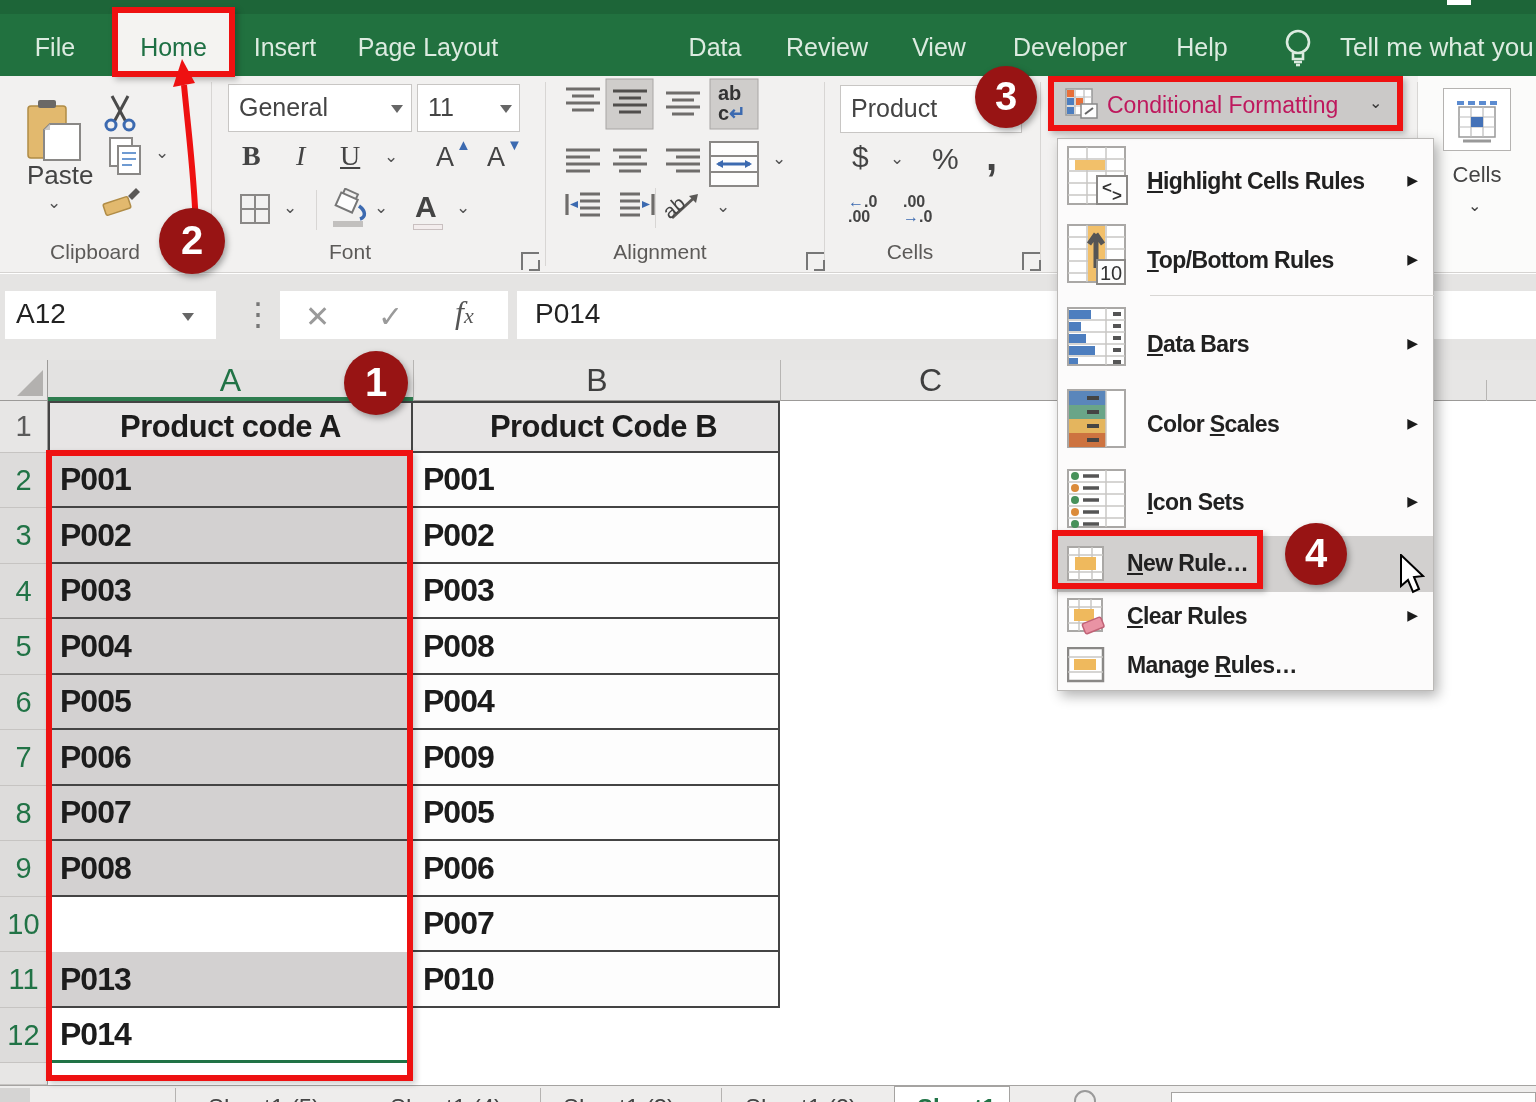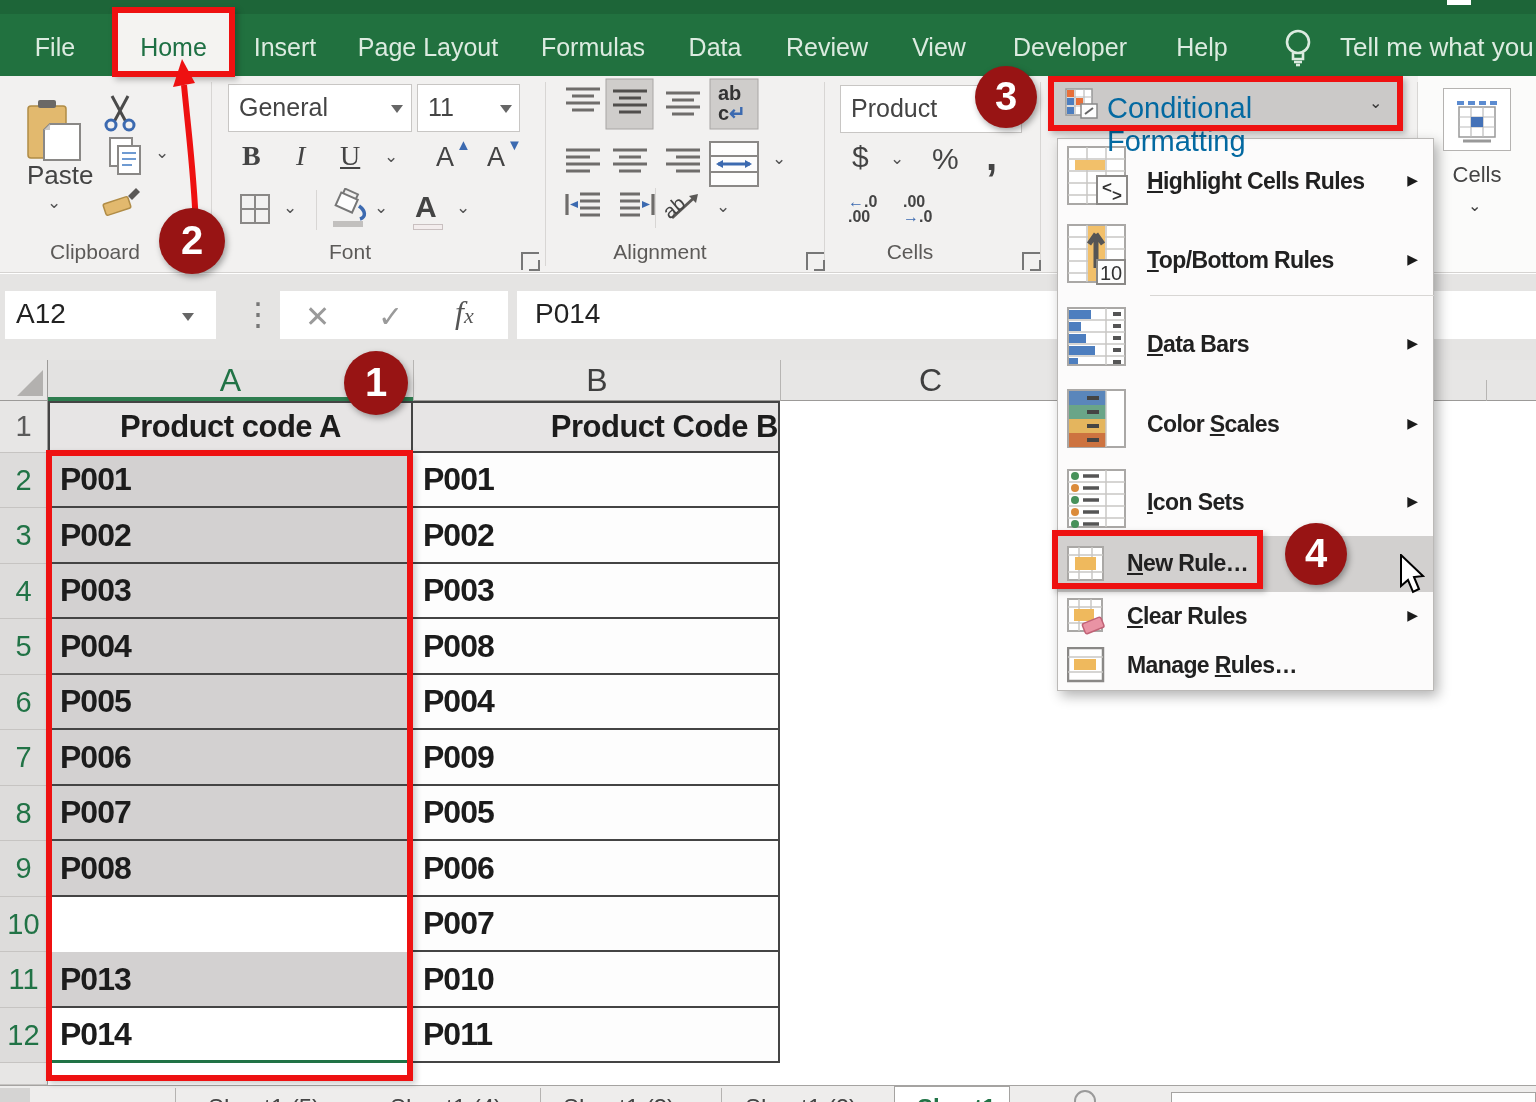--- a/index.html
+++ b/index.html
@@ -37,21 +37,20 @@
 .u{text-decoration:underline}
 
 .numcircle{position:absolute;background:#981414;border-radius:50%;color:#fff;font-weight:700;text-align:center;box-shadow:2px 3px 6px rgba(0,0,0,.35)}
 </style></head><body>
 
 <div class="abs" id="greenbar">
   <div class="abs dk"></div>
   <div class="abs tab" style="left:20px;width:70px">File</div>
   <div class="abs tab" style="left:250px;width:70px">Insert</div>
   <div class="abs tab" style="left:355px;width:146px">Page Layout</div>
-  <div class="abs tab" style="left:535px;width:116px">Formulas</div>
   <div class="abs tab" style="left:682px;width:66px">Data</div>
   <div class="abs tab" style="left:785px;width:84px">Review</div>
   <div class="abs tab" style="left:906px;width:66px">View</div>
   <div class="abs tab" style="left:1005px;width:130px">Developer</div>
   <div class="abs tab" style="left:1172px;width:60px">Help</div>
   <div class="abs tab" style="left:1340px;width:220px;text-align:left;font-size:26px">Tell me what you</div>
   <svg class="abs" style="left:1281px;top:28px" width="34" height="40" viewBox="0 0 34 40">
       <g fill="none" stroke="#dcebe0" stroke-width="2.6">
         <circle cx="17" cy="14" r="11"></circle>
         <path d="M12 25 L12 31 L22 31 L22 25"></path>
@@ -214,21 +213,21 @@
   <div class="abs rowhead" style="top:315px;height:55px;line-height:54px;background:#dddcdb">6</div>
   <div class="abs rowhead" style="top:370px;height:56px;line-height:55px;background:#dddcdb">7</div>
   <div class="abs rowhead" style="top:426px;height:55px;line-height:54px;background:#dddcdb">8</div>
   <div class="abs rowhead" style="top:481px;height:56px;line-height:55px;background:#dddcdb">9</div>
   <div class="abs rowhead" style="top:537px;height:55px;line-height:54px;background:#dddcdb">10</div>
   <div class="abs rowhead" style="top:592px;height:56px;line-height:55px;background:#dddcdb">11</div>
   <div class="abs rowhead" style="top:648px;height:55px;line-height:54px;background:#dddcdb">12</div>
   <div class="abs rowhead" style="top:703px;height:22px;background:#e7e6e5"></div>
 
   <div class="abs cell" style="left:48px;top:41px;width:365px;height:52px;background:#e7e5e5;border:2px solid #444;font-weight:700;font-size:31px;letter-spacing:-0.5px;text-align:center;line-height:48px;padding-left:0">Product code A</div>
-  <div class="abs cell" style="left:413px;top:41px;width:367px;height:52px;background:#e7e5e5;border:2px solid #444;border-left:none;font-weight:700;font-size:31px;letter-spacing:-0.5px;text-align:right;line-height:48px;padding-left:16px">Product Code B</div>
+  <div class="abs cell" style="left:413px;top:41px;width:367px;height:52px;background:#e7e5e5;border:2px solid #444;border-left:none;font-weight:700;font-size:31px;letter-spacing:-0.5px;text-align:center;line-height:48px;padding-left:16px">Product Code B</div>
 
   <div class="abs cell" style="left:48px;top:93px;width:365px;height:55px;line-height:53px;background:#d3d1d1;border-left:2px solid #444">P001</div>
   <div class="abs cell" style="left:48px;top:148px;width:365px;height:56px;line-height:54px;background:#d3d1d1;border-left:2px solid #444">P002</div>
   <div class="abs cell" style="left:48px;top:204px;width:365px;height:55px;line-height:53px;background:#d3d1d1;border-left:2px solid #444">P003</div>
   <div class="abs cell" style="left:48px;top:259px;width:365px;height:56px;line-height:54px;background:#d3d1d1;border-left:2px solid #444">P004</div>
   <div class="abs cell" style="left:48px;top:315px;width:365px;height:55px;line-height:53px;background:#d3d1d1;border-left:2px solid #444">P005</div>
   <div class="abs cell" style="left:48px;top:370px;width:365px;height:56px;line-height:54px;background:#d3d1d1;border-left:2px solid #444">P006</div>
   <div class="abs cell" style="left:48px;top:426px;width:365px;height:55px;line-height:53px;background:#d3d1d1;border-left:2px solid #444">P007</div>
   <div class="abs cell" style="left:48px;top:481px;width:365px;height:56px;line-height:54px;background:#d3d1d1;border-left:2px solid #444">P008</div>
   <div class="abs cell" style="left:48px;top:592px;width:365px;height:56px;line-height:54px;background:#d3d1d1;border-left:2px solid #444">P013</div>
@@ -237,21 +236,20 @@
   <div class="abs cell" style="left:413px;top:93px;width:367px;height:55px;line-height:53px;background:#fdfdfd">P001</div>
   <div class="abs cell" style="left:413px;top:148px;width:367px;height:56px;line-height:54px;background:#fdfdfd">P002</div>
   <div class="abs cell" style="left:413px;top:204px;width:367px;height:55px;line-height:53px;background:#fdfdfd">P003</div>
   <div class="abs cell" style="left:413px;top:259px;width:367px;height:56px;line-height:54px;background:#fdfdfd">P008</div>
   <div class="abs cell" style="left:413px;top:315px;width:367px;height:55px;line-height:53px;background:#fdfdfd">P004</div>
   <div class="abs cell" style="left:413px;top:370px;width:367px;height:56px;line-height:54px;background:#fdfdfd">P009</div>
   <div class="abs cell" style="left:413px;top:426px;width:367px;height:55px;line-height:53px;background:#fdfdfd">P005</div>
   <div class="abs cell" style="left:413px;top:481px;width:367px;height:56px;line-height:54px;background:#fdfdfd">P006</div>
   <div class="abs cell" style="left:413px;top:537px;width:367px;height:55px;line-height:53px;background:#fdfdfd">P007</div>
   <div class="abs cell" style="left:413px;top:592px;width:367px;height:56px;line-height:54px;background:#fdfdfd">P010</div>
-  <div class="abs cell" style="left:413px;top:648px;width:367px;height:55px;line-height:53px;background:#fdfdfd">P011</div>
 
   <div class="abs" style="left:0;top:725px;width:1536px;height:17px;background:#eeedec;border-top:1px solid #a5a3a1;font-size:24px;color:#444">
     <div class="abs" style="left:175px;top:2px;width:1px;height:15px;background:#b5b3b1"></div>
     <div class="abs" style="left:540px;top:2px;width:1px;height:15px;background:#b5b3b1"></div>
     <div class="abs" style="left:721px;top:2px;width:1px;height:15px;background:#b5b3b1"></div>
     <div class="abs" style="left:208px;top:8px">Sheet1 (5)</div>
     <div class="abs" style="left:390px;top:8px">Sheet1 (4)</div>
     <div class="abs" style="left:563px;top:8px">Sheet1 (3)</div>
     <div class="abs" style="left:745px;top:8px">Sheet1 (2)</div>
     <div class="abs" style="left:894px;top:0;width:116px;height:17px;background:#fff;border:1px solid #a5a3a1;border-bottom:none"></div>
@@ -355,21 +353,21 @@
   <svg class="abs" style="left:12px;top:7px" width="36" height="32" viewBox="0 0 36 32">
     <rect x="1" y="1" width="26" height="26" fill="#fff" stroke="#999" stroke-width="1.5"></rect>
     <path d="M1 9h26M1 18h26M10 1v26M19 1v26" stroke="#bbb" stroke-width="1.2"></path>
     <rect x="2" y="2" width="7" height="7" fill="#e8703a"></rect>
     <rect x="2" y="10" width="7" height="7" fill="#4d7ebf"></rect>
     <rect x="11" y="10" width="7" height="7" fill="#e8703a"></rect>
     <rect x="2" y="19" width="7" height="7" fill="#4d7ebf"></rect>
     <rect x="16" y="16" width="16" height="14" fill="#fdfdfd" stroke="#888" stroke-width="1.5"></rect>
     <path d="M20 26 l8 -6" stroke="#666" stroke-width="2"></path>
   </svg>
-  <div class="abs" style="left:54px;top:11px;font-size:29px;color:#0369a1">Conditional Formatting</div>
+  <div class="abs" style="left:54px;top:11px;font-size:23px;color:#be185d">Conditional Formatting</div>
   <div class="abs" style="left:316px;top:12px;font-size:16px;color:#3a3a3a">⌄</div>
 </div>
 <div class="abs" style="left:1443px;top:88px;width:68px;height:63px;background:#fff;border:1px solid #b5b3b1">
   <svg class="abs" style="left:11px;top:8px" width="44" height="46" viewBox="0 0 44 46">
     <path d="M2 6h40" stroke="#5b8bd0" stroke-width="4" stroke-dasharray="7 4"></path>
     <rect x="4" y="10" width="36" height="30" fill="#fff" stroke="#999" stroke-width="1.5"></rect>
     <path d="M4 20h36M4 30h36M16 10v30M28 10v30" stroke="#bbb" stroke-width="1.2"></path>
     <rect x="16" y="20" width="12" height="10" fill="#4472b8"></rect>
     <path d="M8 44h28" stroke="#999" stroke-width="3"></path>
   </svg>

